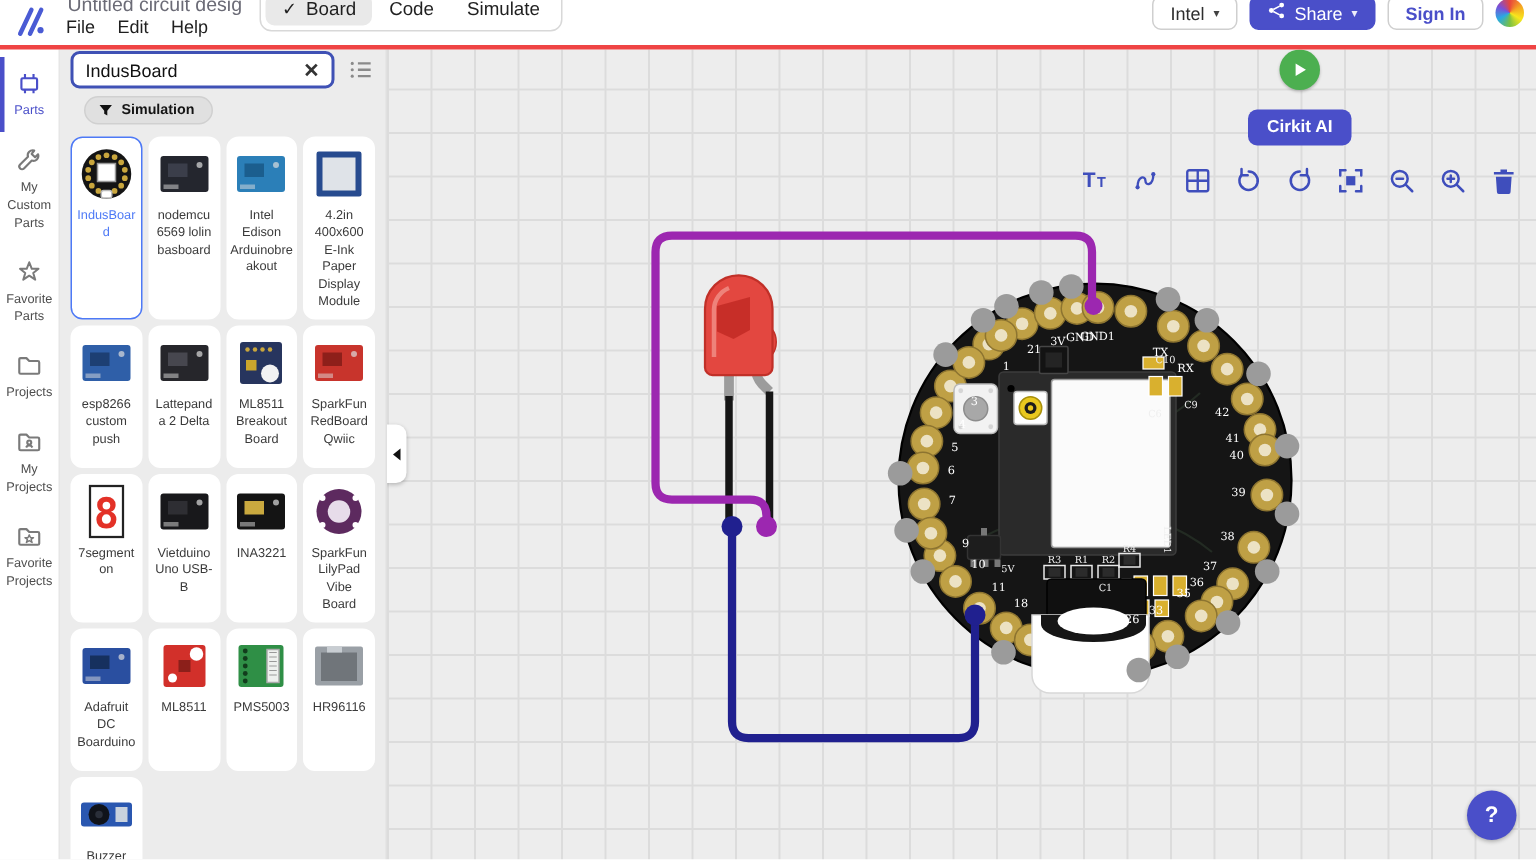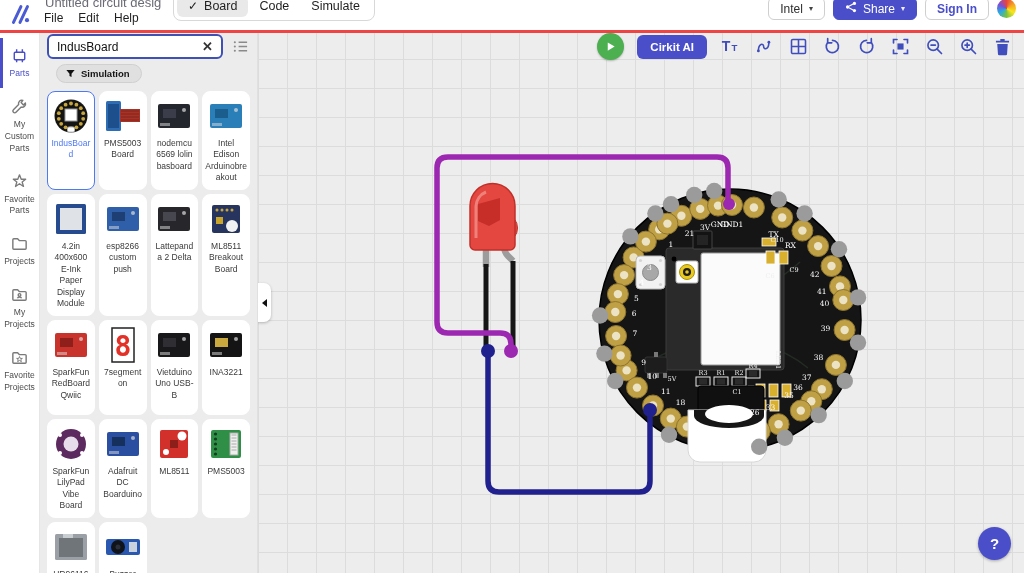--- a/index.html
+++ b/index.html
@@ -50,21 +50,21 @@
   .lbl{font-size:8.5px;color:#3a3a3a;text-align:center;line-height:1.35;word-break:break-word;padding:0 1px;margin-top:2px;}
   .card.selected .lbl{color:#4d79f6;}
 
   
   #canvas{position:absolute;left:258px;top:30px;right:0;bottom:0;background-color:#ededed;
     background-image:linear-gradient(#dcdcdc 1px,transparent 1px),linear-gradient(90deg,#dcdcdc 1px,transparent 1px);
     background-size:29px 29px;}
   #circuit{position:absolute;left:0;top:0;width:766px;height:543px;}
   #collapse{position:absolute;left:0;top:253px;width:13px;height:39px;background:#fff;border-radius:0 7px 7px 0;box-shadow:0 1px 3px rgba(0,0,0,.25);display:flex;align-items:center;justify-content:center;z-index:5;}
   #collapse .tri{width:0;height:0;border-top:4px solid transparent;border-bottom:4px solid transparent;border-right:5px solid #111;}
-  #toolbar{position:absolute;top:3px;right:11px;display:flex;align-items:center;gap:13px;z-index:5;}
+  #toolbar{position:absolute;top:3px;right:11px;display:flex;align-items:center;gap:13px;z-index:5;flex-direction:column;}
   #play{width:27px;height:27px;border-radius:50%;background:#4caf50;display:flex;align-items:center;justify-content:center;box-shadow:0 1px 2px rgba(0,0,0,.25);}
   #play svg{width:11px;height:11px;display:block;}
   #ai-btn{background:#4a4fc9;color:#fff;font-size:11.5px;font-weight:700;border:none;border-radius:6px;padding:6px 13px;font-family:inherit;}
   .ticon{color:#3f4ebc;display:flex;}
   .ticon svg{width:21px;height:21px;display:block;}
   #help{position:absolute;right:13px;bottom:13px;width:33px;height:33px;border-radius:50%;background:#4a4fc9;color:#fff;display:flex;align-items:center;justify-content:center;font-size:15px;font-weight:700;box-shadow:0 1px 3px rgba(0,0,0,.3);z-index:5;}
   #pinlabels text{fill:#fff;font-size:7.5px;font-family:"DejaVu Serif",serif;text-anchor:middle;}
   #silk text{fill:#efefef;font-size:6.5px;font-family:"DejaVu Serif",serif;text-anchor:middle;}
 </style>
 </head>
@@ -219,31 +219,20 @@
               <circle cx="10.2" cy="27.8" r="1.9" fill="#c9a63d"></circle>
               <circle cx="7.8" cy="22.8" r="1.9" fill="#c9a63d"></circle>
               <circle cx="7.8" cy="17.2" r="1.9" fill="#c9a63d"></circle>
               <circle cx="10.2" cy="12.2" r="1.9" fill="#c9a63d"></circle>
               <circle cx="14.6" cy="8.7" r="1.9" fill="#c9a63d"></circle>
               <rect x="14" y="13" width="12" height="12" fill="#fff" stroke="#999"></rect>
               <rect x="16.5" y="31" width="7" height="5" rx="1.5" fill="#fff" stroke="#bbb"></rect>
             </svg>
           </div>
           <div class="lbl">IndusBoard</div>
-        </div>
-        <div class="card">
-          <div class="thumb">
-            <svg viewBox="0 0 40 40">
-              <rect x="3" y="5" width="15" height="30" rx="1.5" fill="#2e6db4"></rect>
-              <rect x="5" y="8" width="11" height="24" fill="#1c4f8c"></rect>
-              <rect x="17" y="13" width="20" height="13" fill="#a93226"></rect>
-              <path d="M18 15 h18 M18 18 h18 M18 21 h18 M18 24 h18" stroke="#7c241c" stroke-width="1"></path>
-            </svg>
-          </div>
-          <div class="lbl">PMS5003 Board</div>
         </div>
         <div class="card">
           <div class="thumb">
             <svg viewBox="0 0 40 40">
               <rect x="4" y="8" width="32" height="24" rx="2" fill="#24262e"></rect>
               <rect x="9" y="13" width="13" height="9" fill="#3b3e4a"></rect>
               <circle cx="30" cy="14" r="2" fill="#ddd" opacity="0.7"></circle>
               <rect x="6" y="27" width="10" height="3" fill="#ddd" opacity="0.5"></rect>
             </svg>
           </div>

